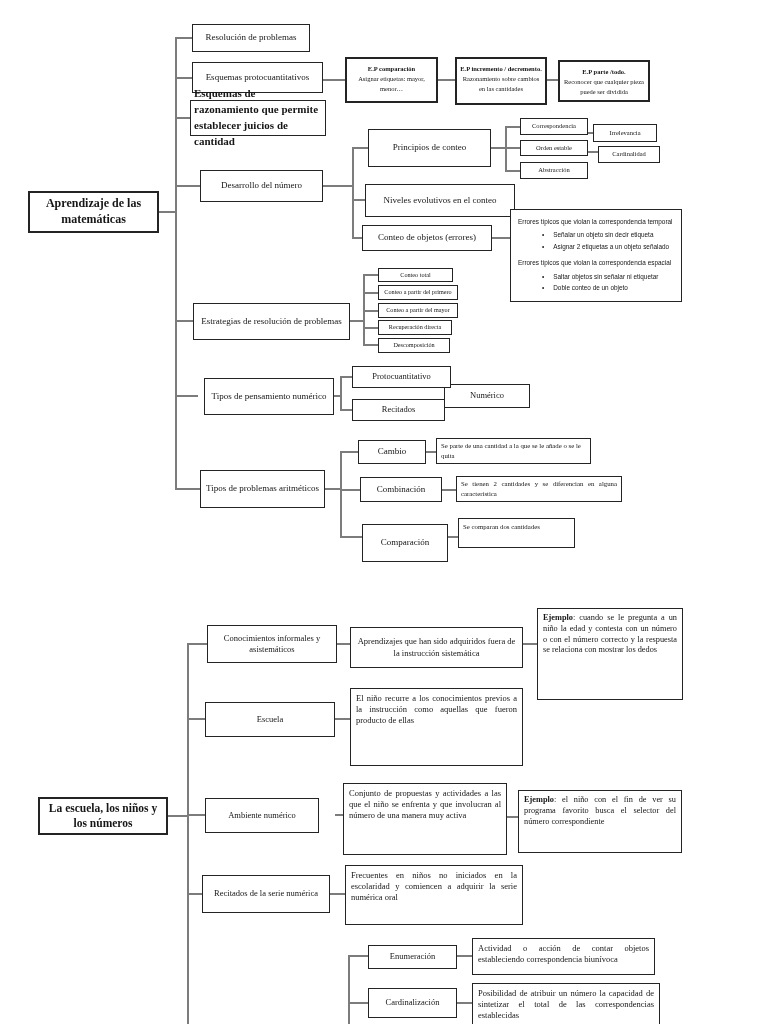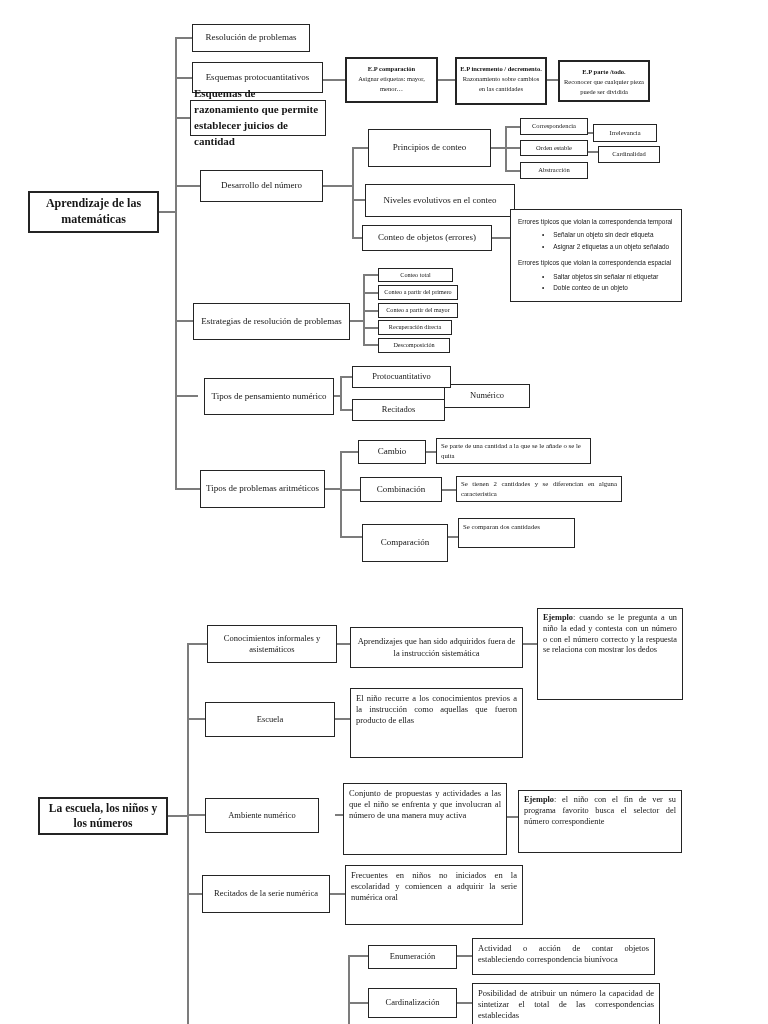--- a/index.html
+++ b/index.html
@@ -160,21 +160,21 @@
   <i class="ln" style="left:457px;top:955px;width:15px;height:1.5px"></i>
   <i class="ln" style="left:457px;top:1002px;width:15px;height:1.5px"></i>
 
   <div class="bx bd2 b f115" style="left:38px;top:797px;width:130px;height:38px">La escuela, los niños y los números</div>
   <div class="bx f85" style="left:207px;top:625px;width:130px;height:38px">Conocimientos informales y asistemáticos</div>
   <div class="bx f85" style="left:350px;top:627px;width:173px;height:41px">Aprendizajes que han sido adquiridos fuera de la instrucción sistemática</div>
   <div class="bx blk f83" style="left:537px;top:608px;width:146px;height:92px;align-items:flex-start">
     <b>Ejemplo</b><span>: cuando se le pregunta a un niño la edad y contesta con un número o con el número correcto y la respuesta se relaciona con mostrar los dedos</span>
   </div>
   <div class="bx f85" style="left:205px;top:702px;width:130px;height:35px">Escuela</div>
-  <div class="bx blk f85" style="left:350px;top:688px;width:173px;height:70px">El niño recurre a los conocimientos previos a la instrucción como aquellas que fueron producto de ellas</div>
+  <div class="bx blk f85" style="left:350px;top:688px;width:173px;height:78px">El niño recurre a los conocimientos previos a la instrucción como aquellas que fueron producto de ellas</div>
   <div class="bx f85" style="left:205px;top:798px;width:114px;height:35px">Ambiente numérico</div>
   <div class="bx blk f85" style="left:343px;top:783px;width:164px;height:72px">Conjunto de propuestas y actividades a las que el niño se enfrenta y que involucran al número de una manera muy activa</div>
   <div class="bx blk f83" style="left:518px;top:790px;width:164px;height:63px">
     <b>Ejemplo</b><span>: el niño con el fin de ver su programa favorito busca el selector del número correspondiente</span>
   </div>
   <div class="bx f85" style="left:202px;top:875px;width:128px;height:38px">Recitados de la serie numérica</div>
   <div class="bx blk f85" style="left:345px;top:865px;width:178px;height:60px">Frecuentes en niños no iniciados en la escolaridad y comiencen a adquirir la serie numérica oral</div>
   <div class="bx f85" style="left:368px;top:945px;width:89px;height:24px">Enumeración</div>
   <div class="bx blk f85" style="left:472px;top:938px;width:183px;height:37px">Actividad o acción de contar objetos estableciendo correspondencia biunívoca</div>
   <div class="bx f85" style="left:368px;top:988px;width:89px;height:30px">Cardinalización</div>

